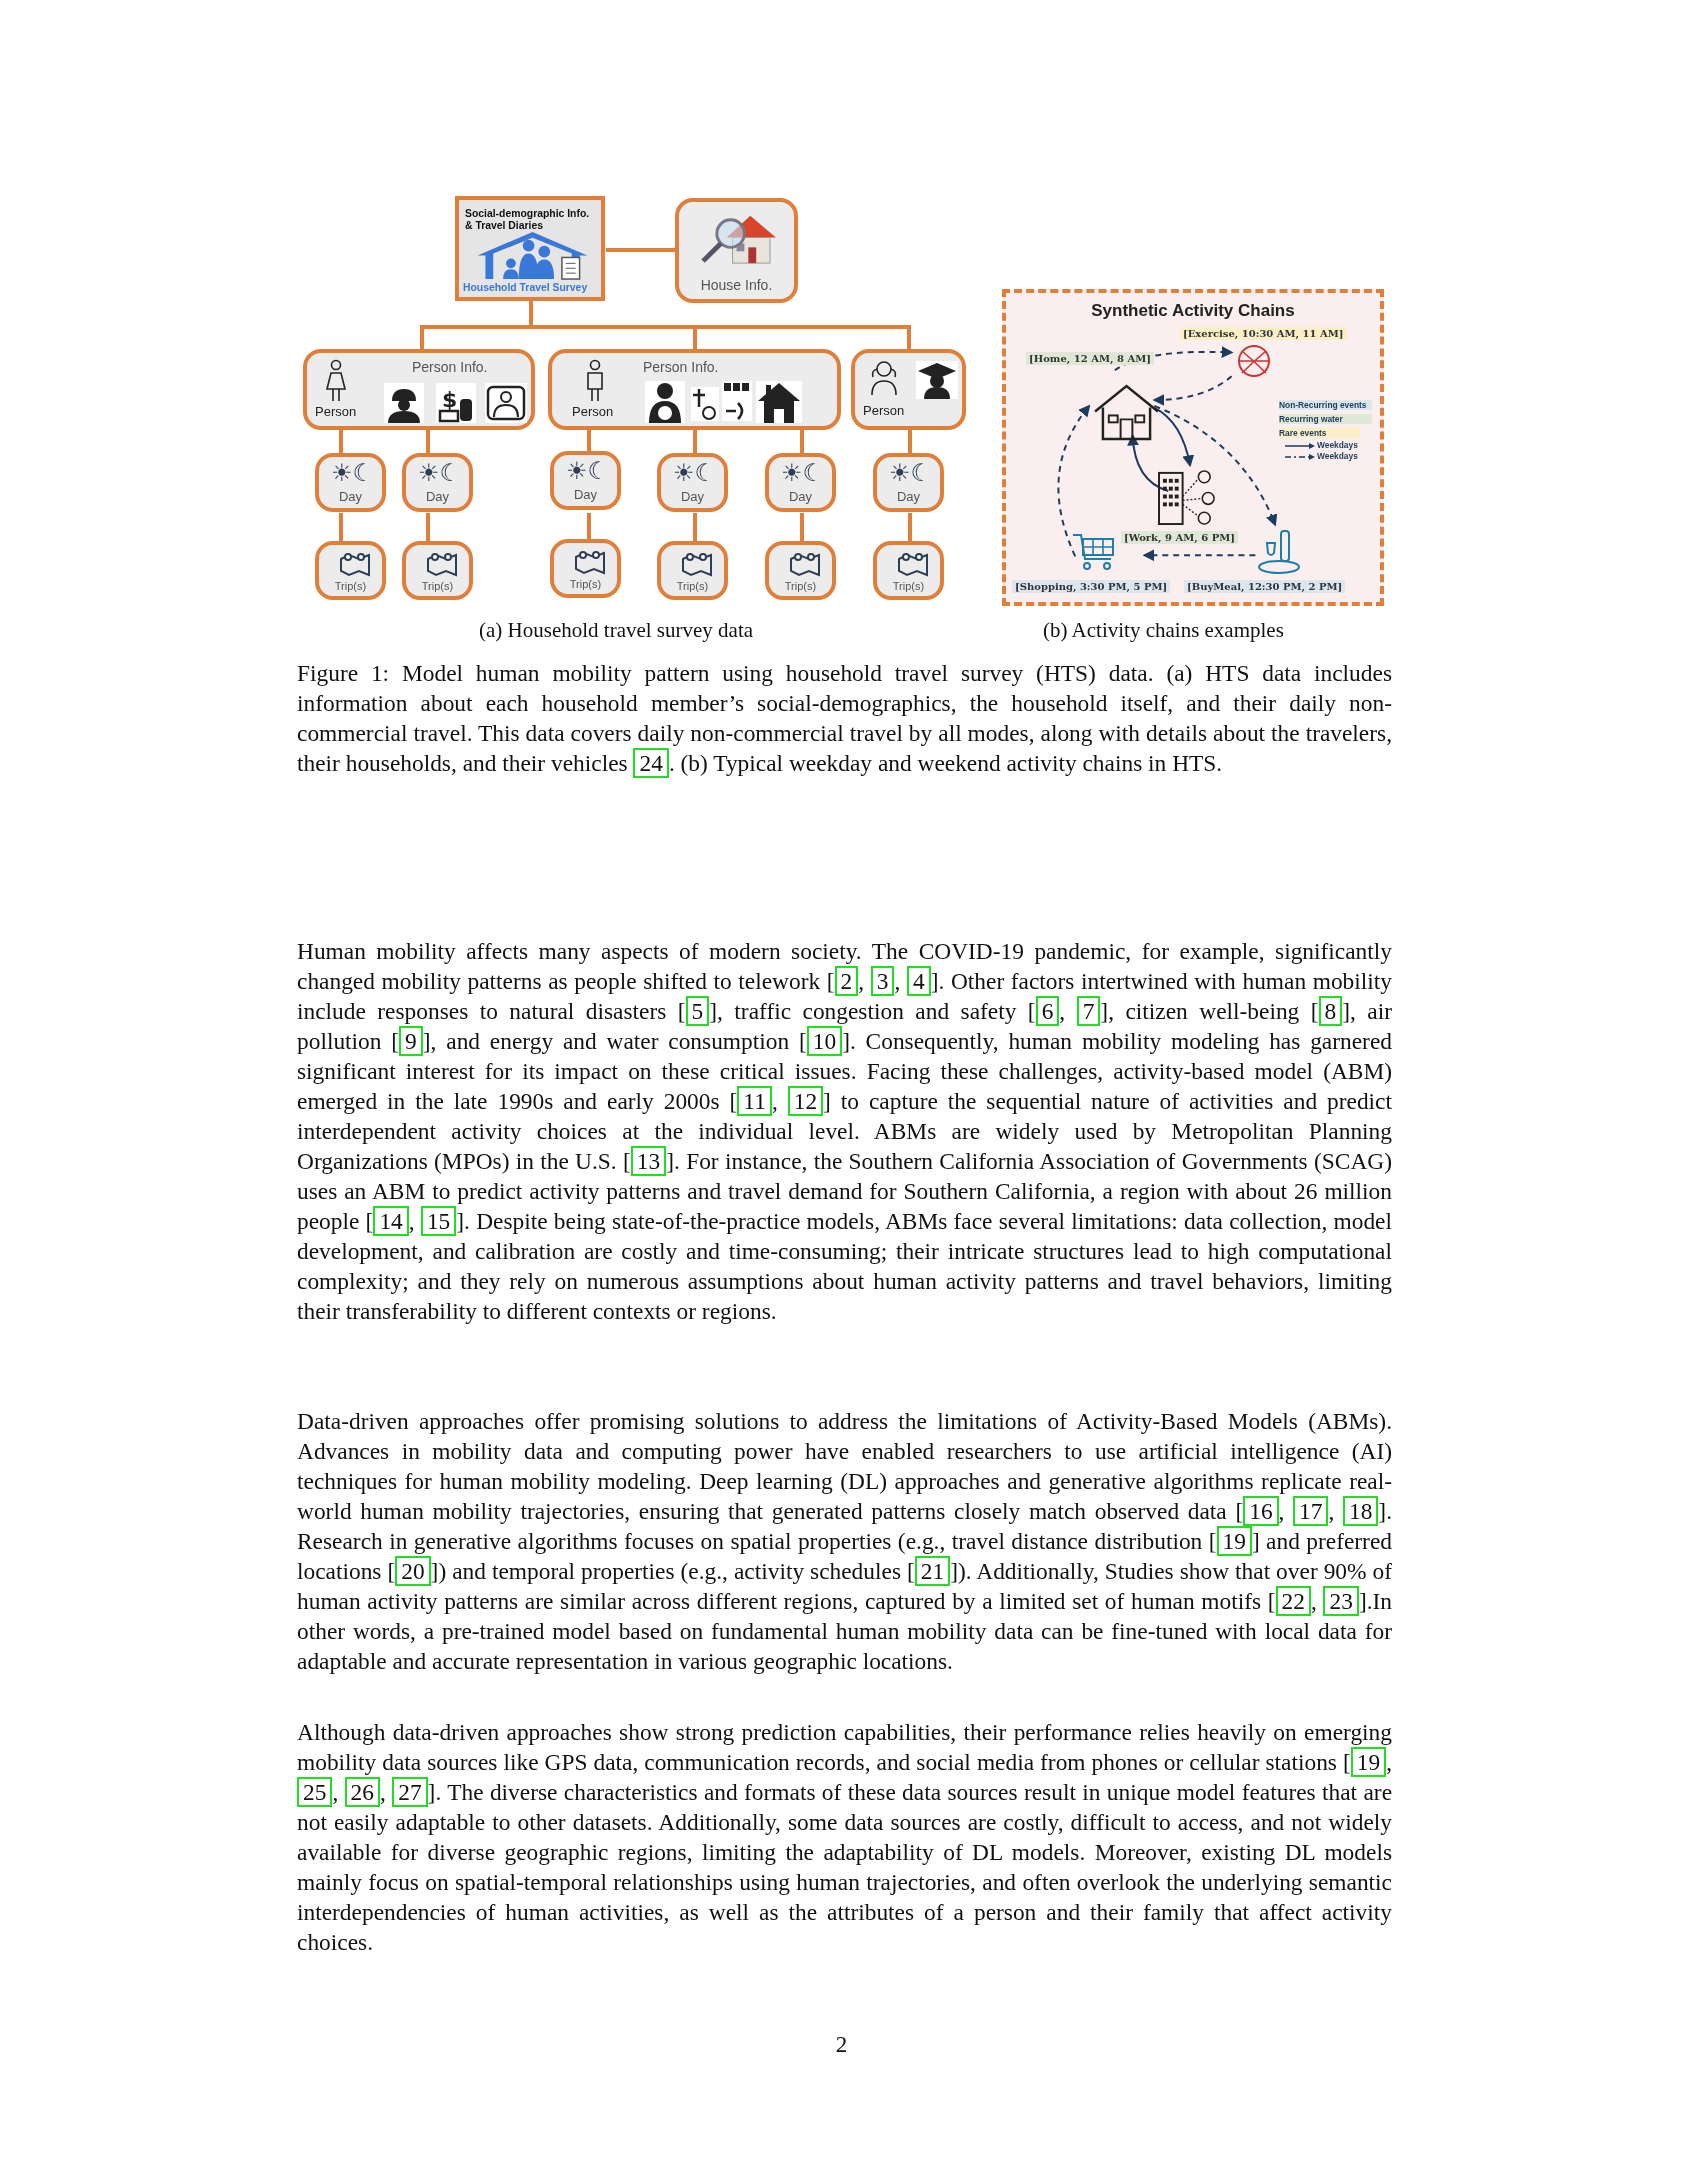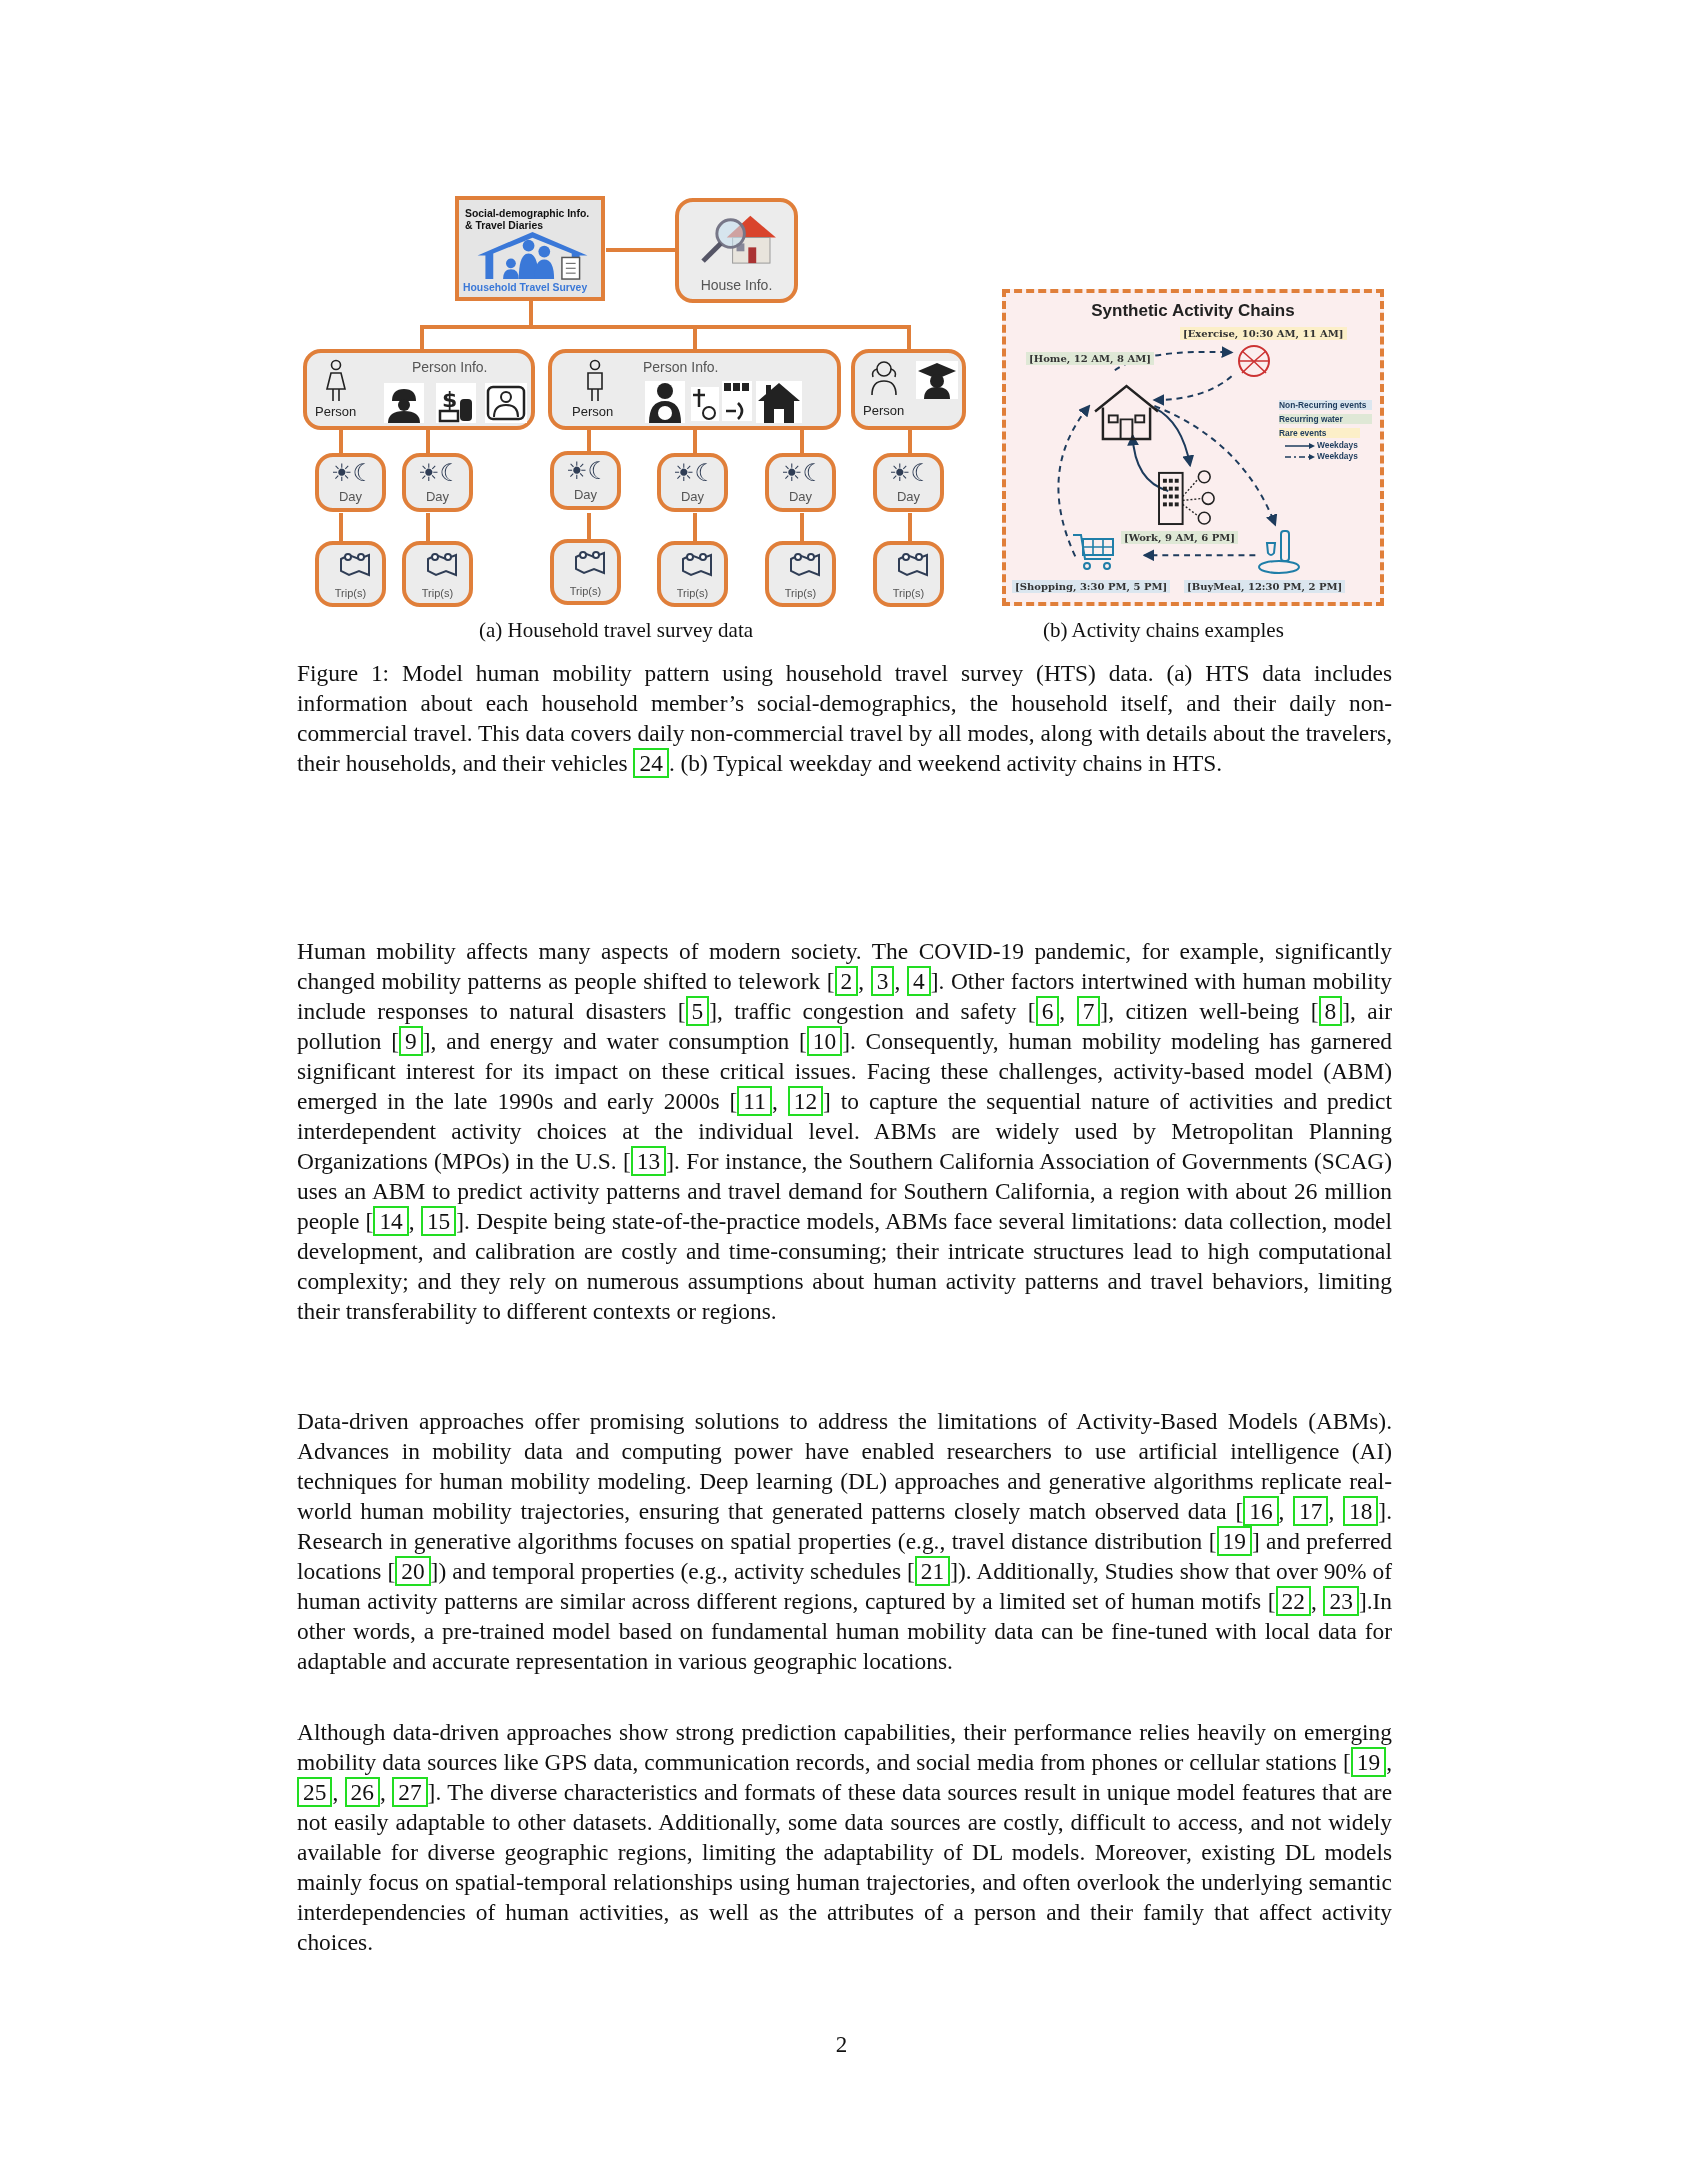--- a/index.html
+++ b/index.html
@@ -13,21 +13,21 @@
   .hts-box{position:absolute;left:455px;top:196px;width:150px;height:105px;border:4px solid #e07f3a;background:#e5e5e5;box-sizing:border-box;}
   .hts-title{position:absolute;left:6px;top:8px;font-size:10.4px;font-weight:bold;line-height:12px;color:#111;}
   .hts-sub{position:absolute;left:4px;bottom:4px;font-size:10.4px;font-weight:bold;color:#3a78d8;white-space:nowrap;}
   .house-box{position:absolute;left:675px;top:198px;width:123px;height:105px;}
   .house-label{position:absolute;left:0;right:0;bottom:6px;text-align:center;font-size:14px;color:#555;}
   .pi-label{position:absolute;font-size:14px;color:#555;}
   .person-label{position:absolute;font-size:13px;color:#222;}
   .icon-sq{position:absolute;background:#fff;}
   .day-box{position:absolute;width:71px;height:59px;}
   .day-label{position:absolute;left:0;right:0;bottom:4px;text-align:center;font-size:13px;color:#555;}
-  .trip-box{position:absolute;width:71px;height:66px;}
+  .trip-box{position:absolute;width:71px;height:59px;}
   .trip-label{position:absolute;left:0;right:0;bottom:4px;text-align:center;font-size:11px;color:#555;}
   
   .chains{position:absolute;left:1002px;top:289px;width:382px;height:317px;background:#fbeeee;
           border:4px dashed #e07f3a;box-sizing:border-box;}
   .chains-title{position:absolute;left:0;right:0;top:8px;text-align:center;font-size:17px;font-weight:bold;color:#222;}
   .tag{position:absolute;font-family:"DejaVu Serif",serif;font-weight:bold;font-size:10px;color:#333;padding:1px 3px;white-space:nowrap;}
   .tag-rare{background:#fcefc8;}
   .tag-rec{background:#dfe8d6;text-align:center;}
   .tag-non{background:#dbe6ef;}
   .legend-item{position:absolute;font-size:8.4px;font-weight:bold;color:#1d3b5c;text-align:left;white-space:nowrap;}

